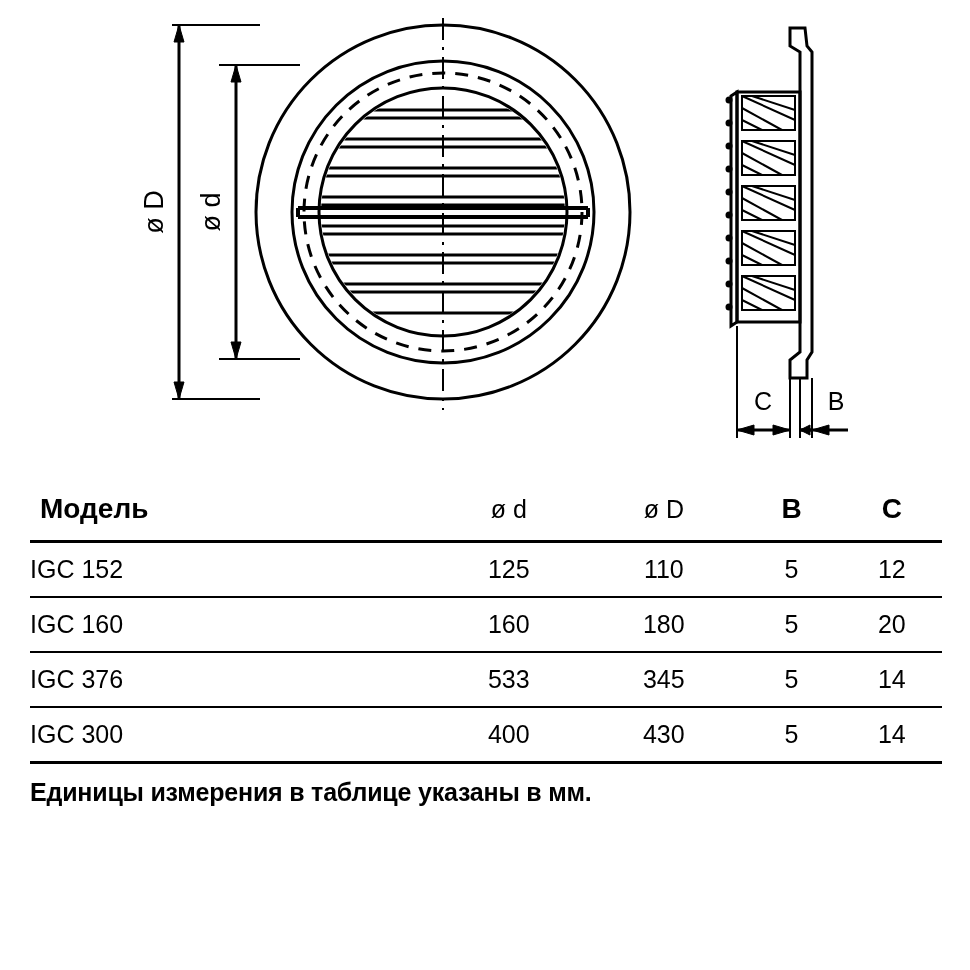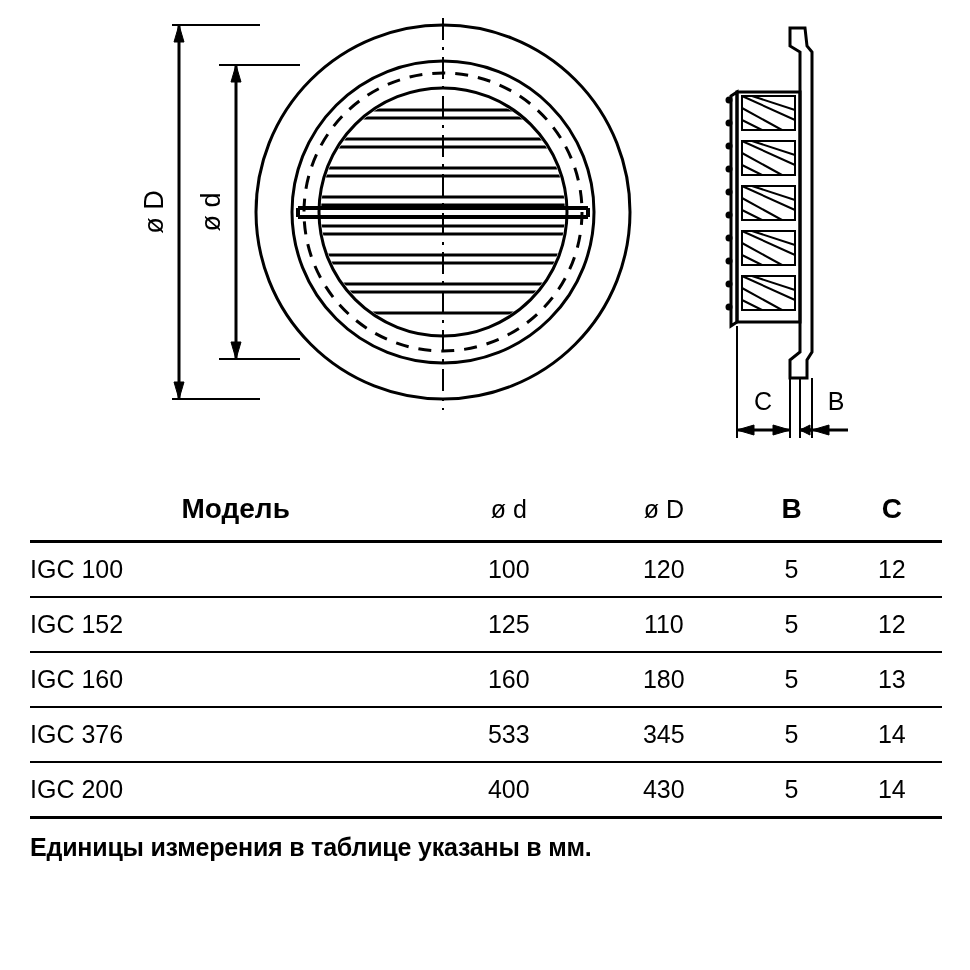--- a/index.html
+++ b/index.html
@@ -59,21 +59,21 @@
 
   table.spec thead th {
     font-size: 28px;
     font-weight: bold;
     height: 62px;
     vertical-align: middle;
     border-bottom: 3px solid #000;
     font-family: "Liberation Sans", sans-serif;
   }
   thead th.th-model {
-    text-align: center;
+    text-align: left;
     padding-left: 10px;
   }
   thead th.th-num {
     text-align: center;
   }
   .dia {
     font-weight: normal;
     font-size: 25px;
   }
 
@@ -262,49 +262,42 @@
         <tr>
           <th class="th-model">Модель</th>
           <th class="th-num"><span class="dia">ø d</span></th>
           <th class="th-num"><span class="dia">ø D</span></th>
           <th class="th-num">B</th>
           <th class="th-num">C</th>
         </tr>
       </thead>
       <tbody>
         <tr>
-          <td class="td-model">IGC 100</td>
-          <td class="td-num">100</td>
-          <td class="td-num">120</td>
-          <td class="td-num">5</td>
-          <td class="td-num">12</td>
-        </tr>
-        <tr>
           <td class="td-model">IGC 152</td>
           <td class="td-num">125</td>
           <td class="td-num">110</td>
           <td class="td-num">5</td>
           <td class="td-num">12</td>
         </tr>
         <tr>
           <td class="td-model">IGC 160</td>
           <td class="td-num">160</td>
           <td class="td-num">180</td>
           <td class="td-num">5</td>
-          <td class="td-num">13</td>
+          <td class="td-num">20</td>
         </tr>
         <tr>
           <td class="td-model">IGC 376</td>
           <td class="td-num">533</td>
           <td class="td-num">345</td>
           <td class="td-num">5</td>
           <td class="td-num">14</td>
         </tr>
         <tr>
-          <td class="td-model">IGC 200</td>
+          <td class="td-model">IGC 300</td>
           <td class="td-num">400</td>
           <td class="td-num">430</td>
           <td class="td-num">5</td>
           <td class="td-num">14</td>
         </tr>
       </tbody>
     </table>
 
     <div class="footnote">Единицы измерения в таблице указаны в мм.</div>
   </div>

